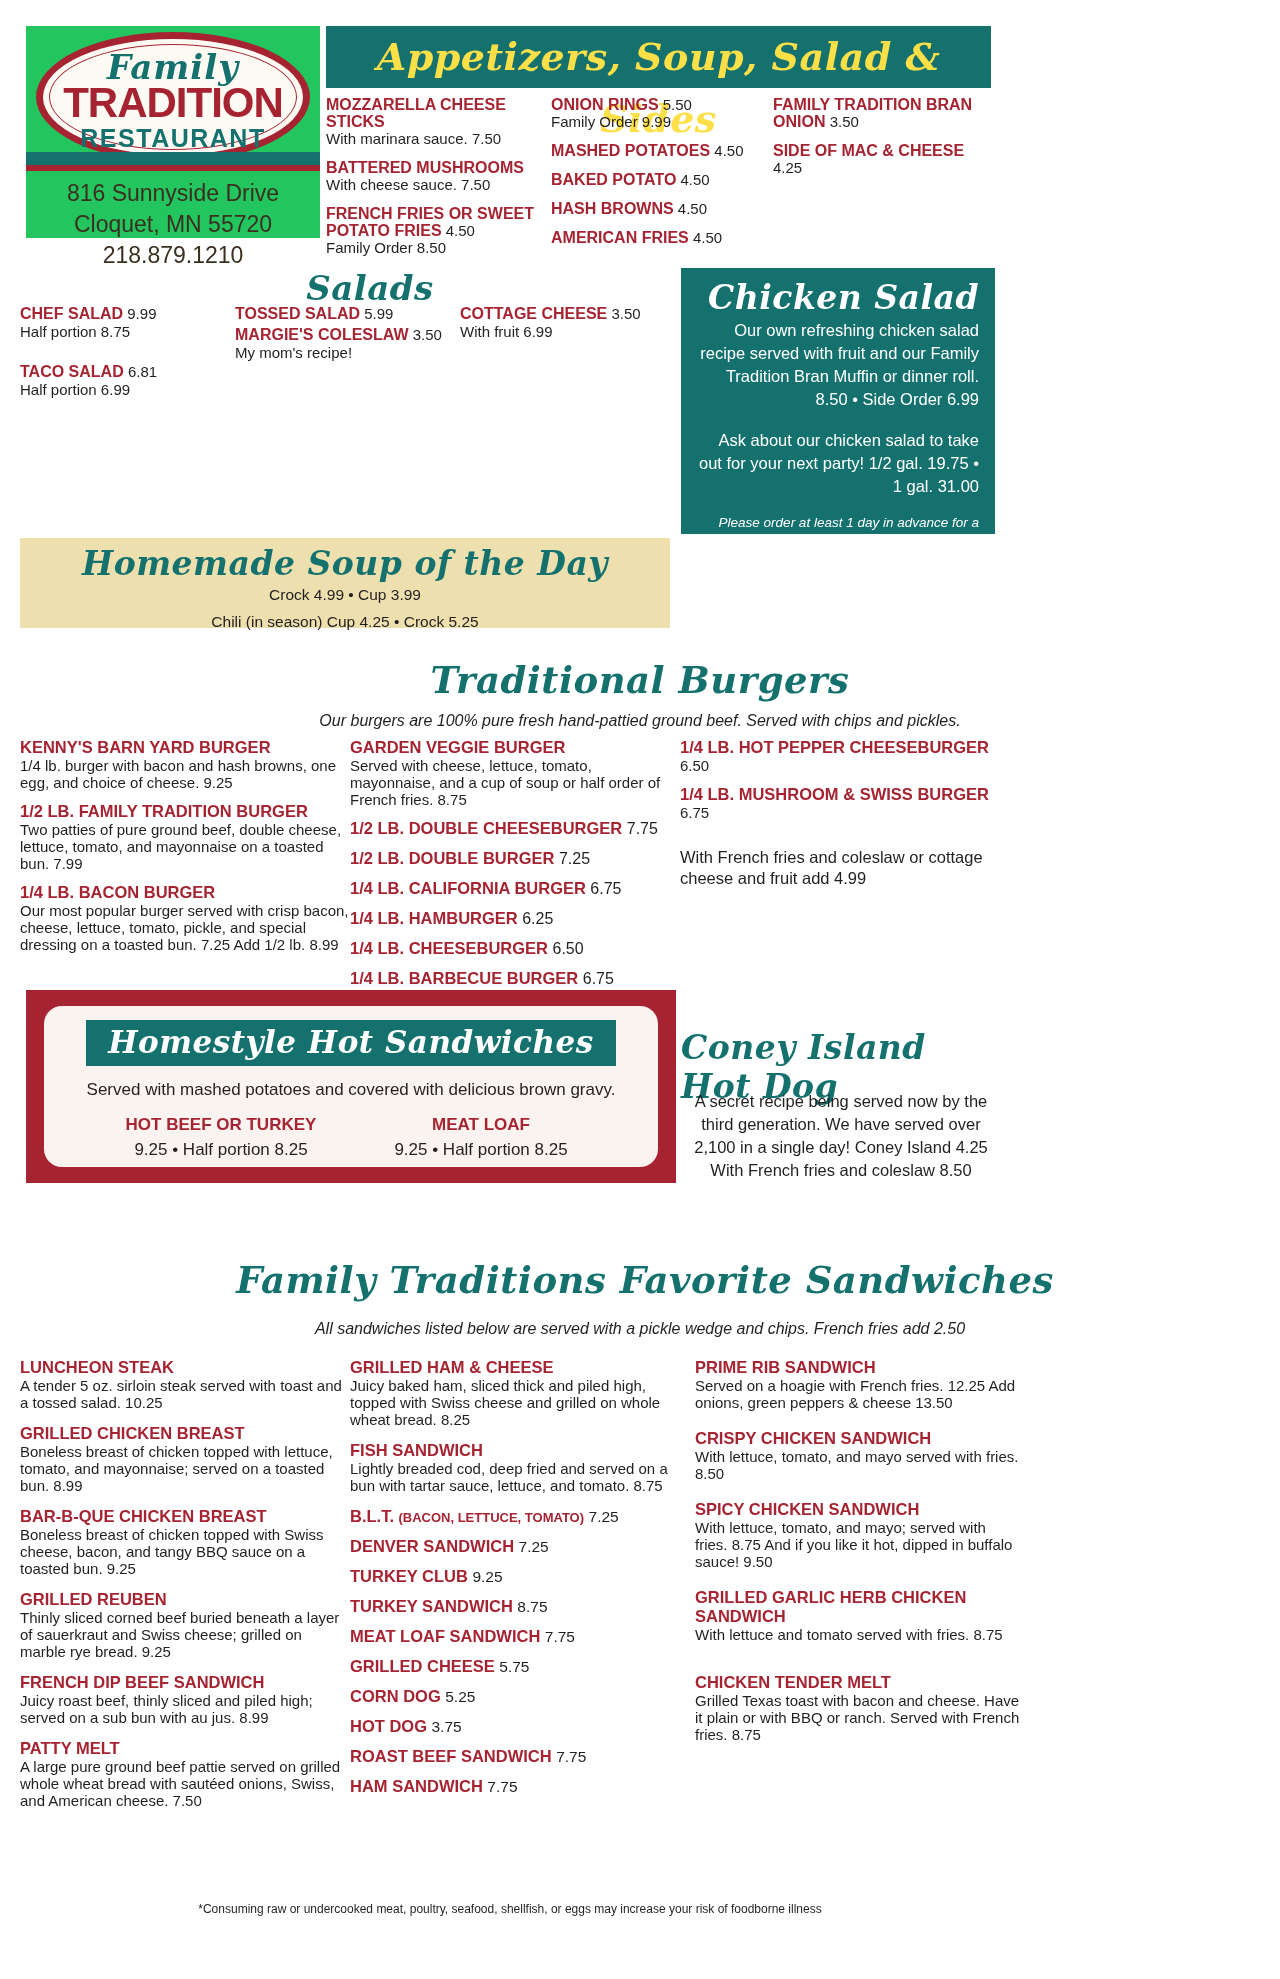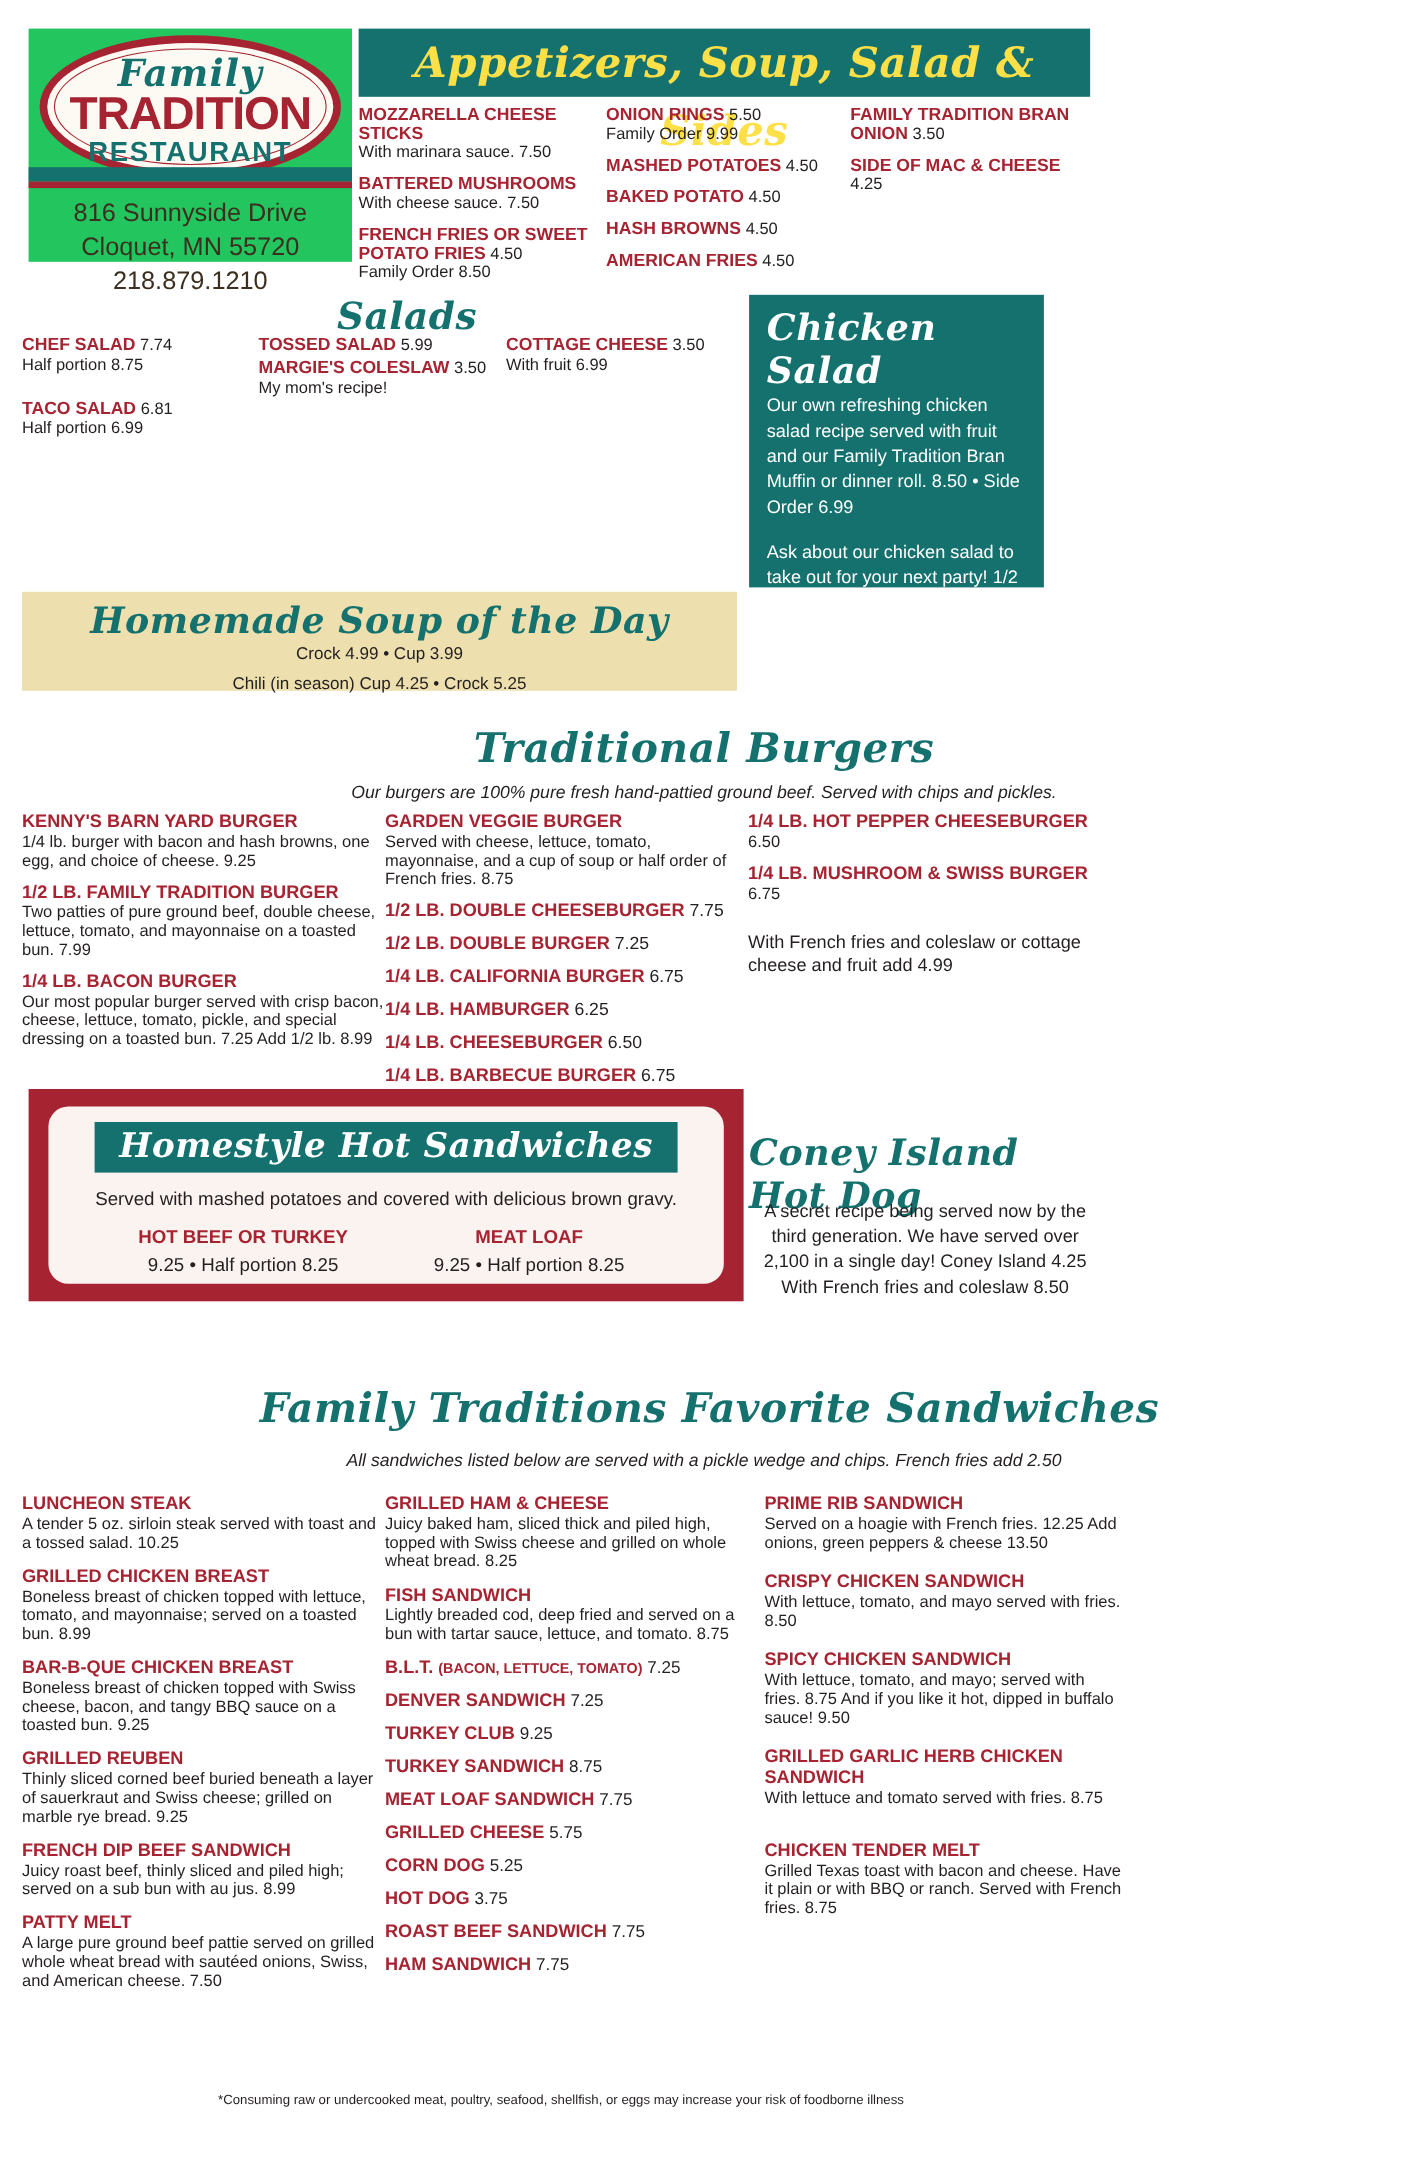--- a/index.html
+++ b/index.html
@@ -96,22 +96,22 @@
   .sal-col.s1 { width:215px; }
   .sal-col.s2 { width:225px; }
   .sal-col.s3 { width:215px; }
   .sal-item { margin-bottom:13px; }
   .sal-item .item-name { font-size:16px; }
   .sal-item .price { font-size:15px; }
   .sal-item .desc { display:block; font-size:15px; }
 
   
   .chick-panel {
-    position:absolute; left:681px; top:268px; width:268px; height:266px;
-    background:#14716e; color:#ffffff; text-align:left;
+    position:absolute; left:681px; top:268px; width:314px; height:266px;
+    background:#14716e; color:#ffffff; text-align:right;
     padding:10px 16px 0 16px;
   }
   .chick-panel .script { font-size:33px; color:#fff; }
   .chick-body { font-size:16.5px; line-height:23px; margin-top:2px; }
   .chick-body2 { font-size:16.5px; line-height:23px; margin-top:18px; }
   .chick-note { font-size:13.5px; font-style:italic; line-height:17px; margin-top:16px; }
 
   
   .soup-box {
     position:absolute; left:20px; top:538px; width:650px; height:90px;
@@ -272,21 +272,21 @@
         <span class="desc">4.25</span>
       </div>
     </div>
   </div>
 
   <div class="salads-title script">Salads</div>
   <div class="salads-wrap">
     <div class="sal-col s1">
       <div class="sal-item">
         <span class="item-name">CHEF SALAD</span>
-        <span class="price">7.74</span>
+        <span class="price">9.99</span>
         <span class="desc">Half portion 8.75</span>
       </div>
       <div class="sal-item" style="margin-top:22px;">
         <span class="item-name">TACO SALAD</span>
         <span class="price">6.81</span>
         <span class="desc">Half portion 6.99</span>
       </div>
     </div>
     <div class="sal-col s2">
       <div class="sal-item" style="margin-bottom:3px;">

